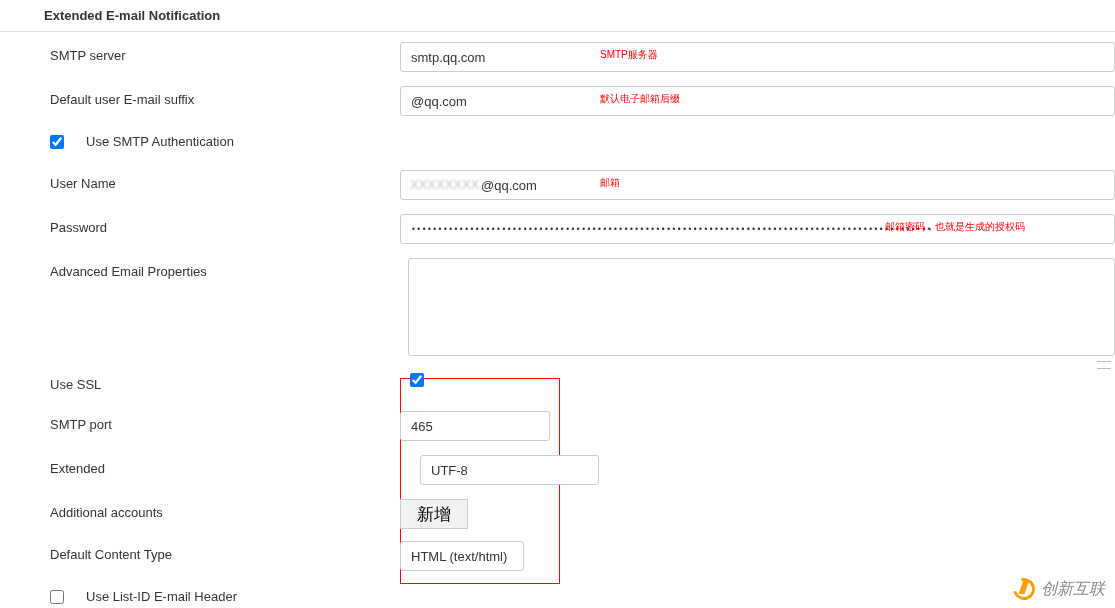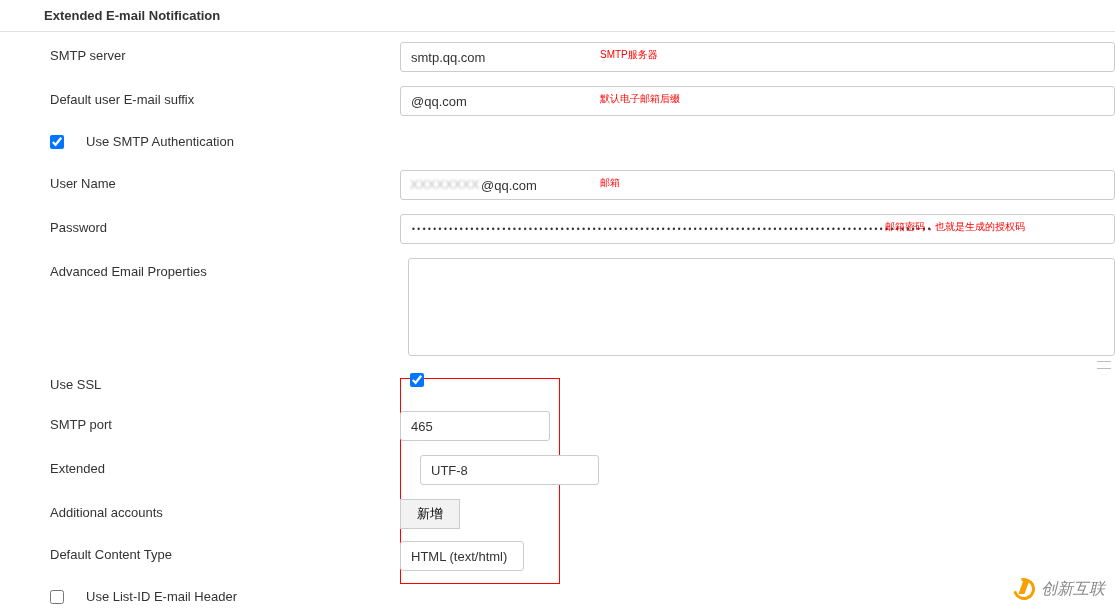--- a/index.html
+++ b/index.html
@@ -61,21 +61,21 @@
   .drag-handle {
     position: absolute; right: 4px; bottom: -4px;
     width: 14px; height: 8px; border-top:1px solid #bbb;
     border-bottom:1px solid #bbb;
   }
   .btn {
     height: 30px;
     padding: 0 16px;
     border: 1px solid #ccc;
     background: #f2f2f2;
-    font-size: 13px;
+    font-size: 17px;
     cursor: pointer;
   }
   .checkbox-line {
     display: flex;
     align-items: center;
     gap: 22px;
     padding-top: 10px;
   }
   input[type="checkbox"] {
     width: 14px; height: 14px; margin:0;

